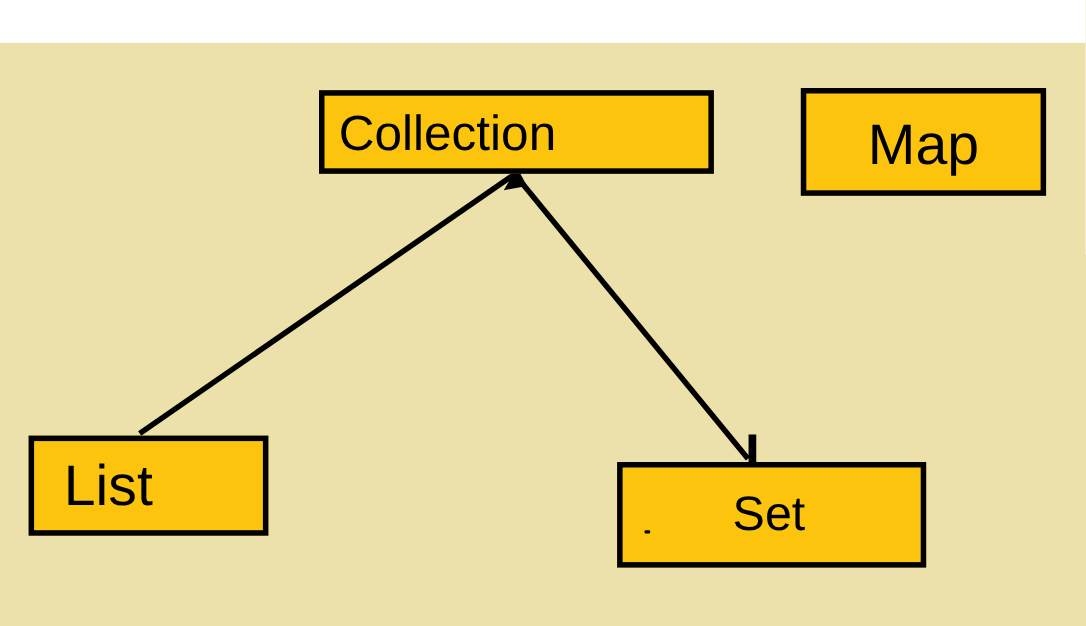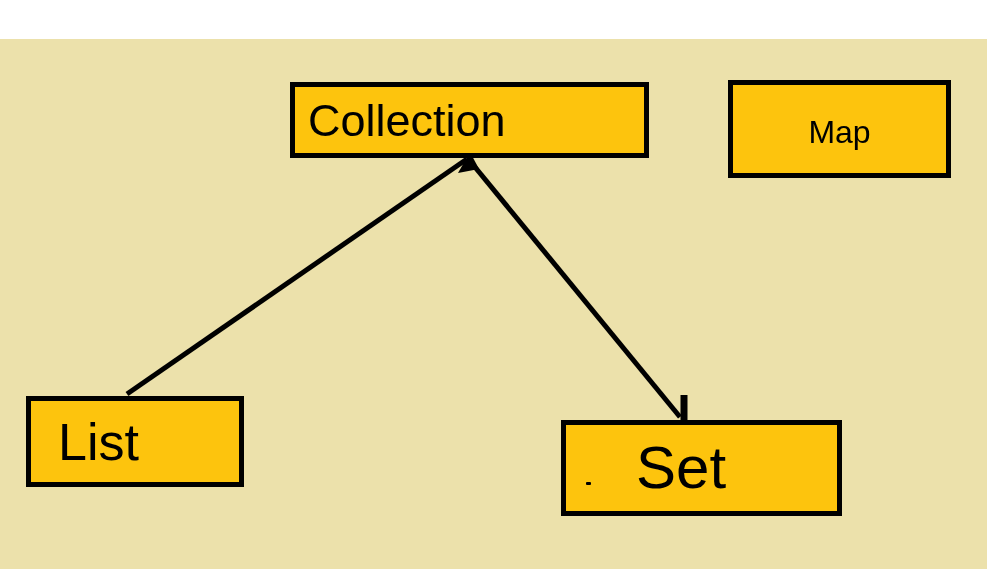--- a/index.html
+++ b/index.html
@@ -44,39 +44,39 @@
     width: 359px;
     height: 76px;
     font-size: 45px;
     padding-left: 13px;
   }
   .node-map {
     left: 728px;
     top: 41px;
     width: 223px;
     height: 98px;
-    font-size: 32px;
+    font-size: 52px;
     justify-content: center;
     padding-top: 6px;
   }
   .node-list {
     left: 26px;
     top: 357px;
     width: 218px;
     height: 91px;
     font-size: 52px;
     padding-left: 27px;
   }
   .node-set {
     left: 561px;
     top: 381px;
     width: 281px;
     height: 96px;
-    font-size: 60px;
-    padding-left: 70px;
+    font-size: 44px;
+    padding-left: 100px;
   }
   .stray-dot {
     position: absolute;
     left: 586px;
     top: 443px;
     width: 5px;
     height: 3px;
     background: #000000;
     border-radius: 1px;
   }

